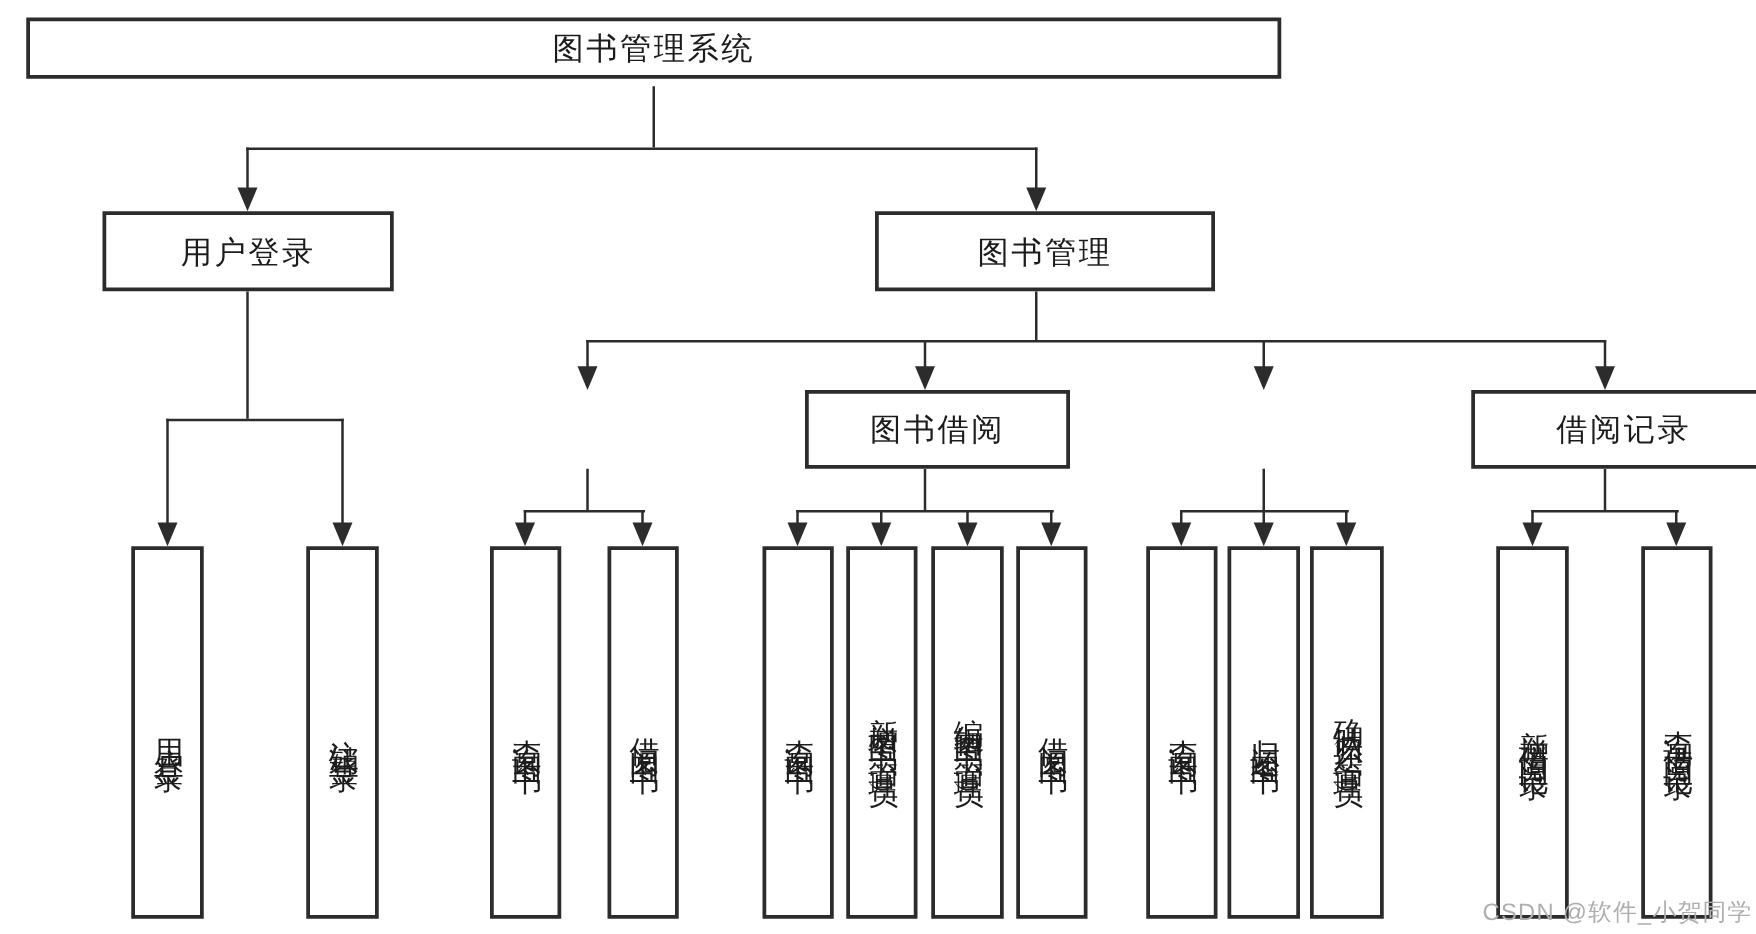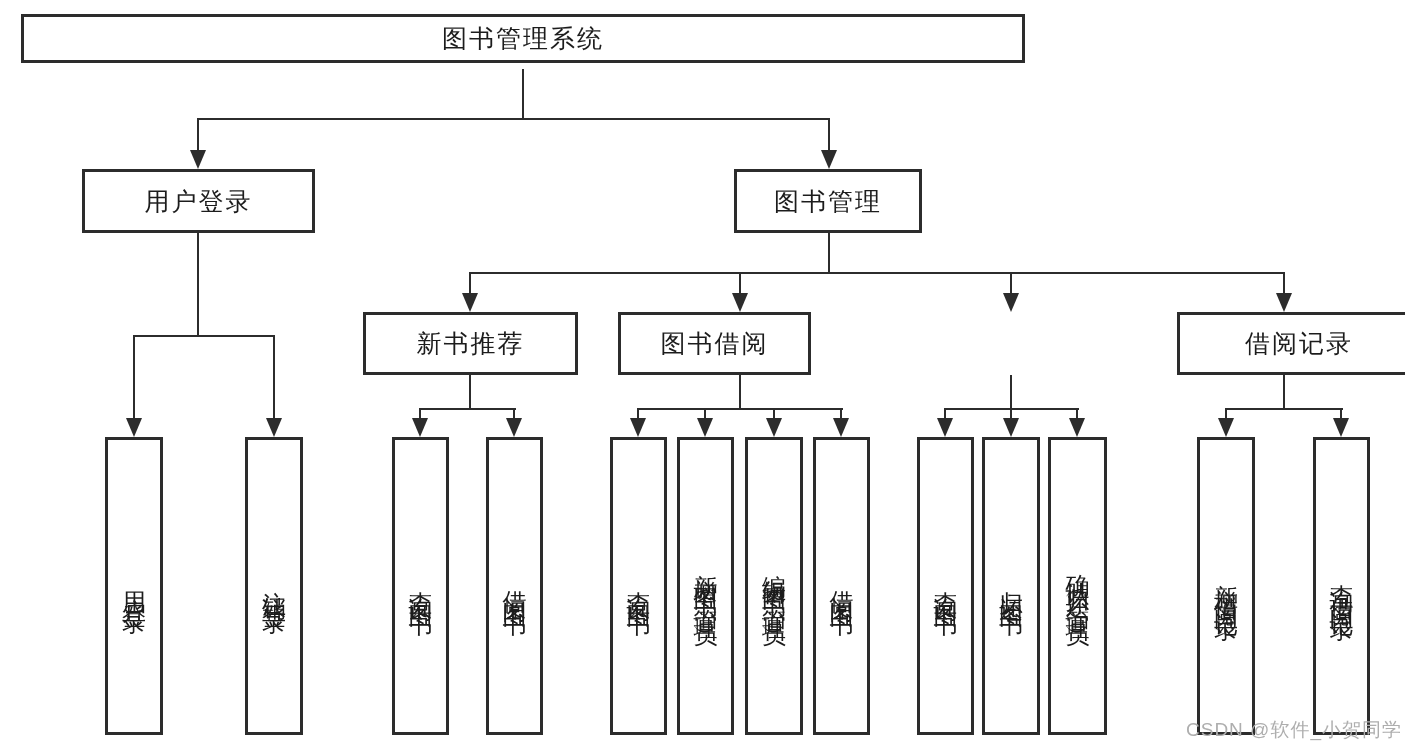--- a/index.html
+++ b/index.html
@@ -65,21 +65,21 @@
   <div class="vline" style="left:522px;top:69px;height:49px"></div>
   <div class="hline" style="left:197px;top:118px;width:633px"></div>
   <div class="vline" style="left:197px;top:118px;height:34px"></div>
   <div class="arrow" style="left:190px;top:150px"></div>
   <div class="vline" style="left:828px;top:118px;height:34px"></div>
   <div class="arrow" style="left:821px;top:150px"></div>
 
   <div class="box" style="left:82px;top:169px;width:233px;height:64px">
     <span class="hlabel">用户登录</span>
   </div>
-  <div class="box" style="left:734px;top:169px;width:188px;height:64px">
+  <div class="box" style="left:700px;top:169px;width:272px;height:64px">
     <span class="hlabel">图书管理</span>
   </div>
 
   <div class="vline" style="left:197px;top:233px;height:102px"></div>
   <div class="hline" style="left:133px;top:335px;width:142px"></div>
   <div class="vline" style="left:133px;top:335px;height:85px"></div>
   <div class="arrow" style="left:126px;top:418px"></div>
   <div class="vline" style="left:273px;top:335px;height:85px"></div>
   <div class="arrow" style="left:266px;top:418px"></div>
 
@@ -87,24 +87,21 @@
   <div class="hline" style="left:469px;top:272px;width:816px"></div>
   <div class="vline" style="left:469px;top:272px;height:23px"></div>
   <div class="arrow" style="left:462px;top:293px"></div>
   <div class="vline" style="left:739px;top:272px;height:23px"></div>
   <div class="arrow" style="left:732px;top:293px"></div>
   <div class="vline" style="left:1010px;top:272px;height:23px"></div>
   <div class="arrow" style="left:1003px;top:293px"></div>
   <div class="vline" style="left:1283px;top:272px;height:23px"></div>
   <div class="arrow" style="left:1276px;top:293px"></div>
 
-  <div class="box" style="left:363px;top:312px;width:215px;height:63px">
-    <span class="hlabel">新书推荐</span>
-  </div>
-  <div class="box" style="left:618px;top:312px;width:193px;height:63px">
+  <div class="box" style="left:644px;top:312px;width:212px;height:63px">
     <span class="hlabel">图书借阅</span>
   </div>
   <div class="box" style="left:1177px;top:312px;width:244px;height:63px">
     <span class="hlabel">借阅记录</span>
   </div>
 
   <div class="vline" style="left:469px;top:375px;height:33px"></div>
   <div class="hline" style="left:419px;top:408px;width:97px"></div>
   <div class="vline" style="left:419px;top:408px;height:12px"></div>
   <div class="arrow" style="left:412px;top:418px"></div>

